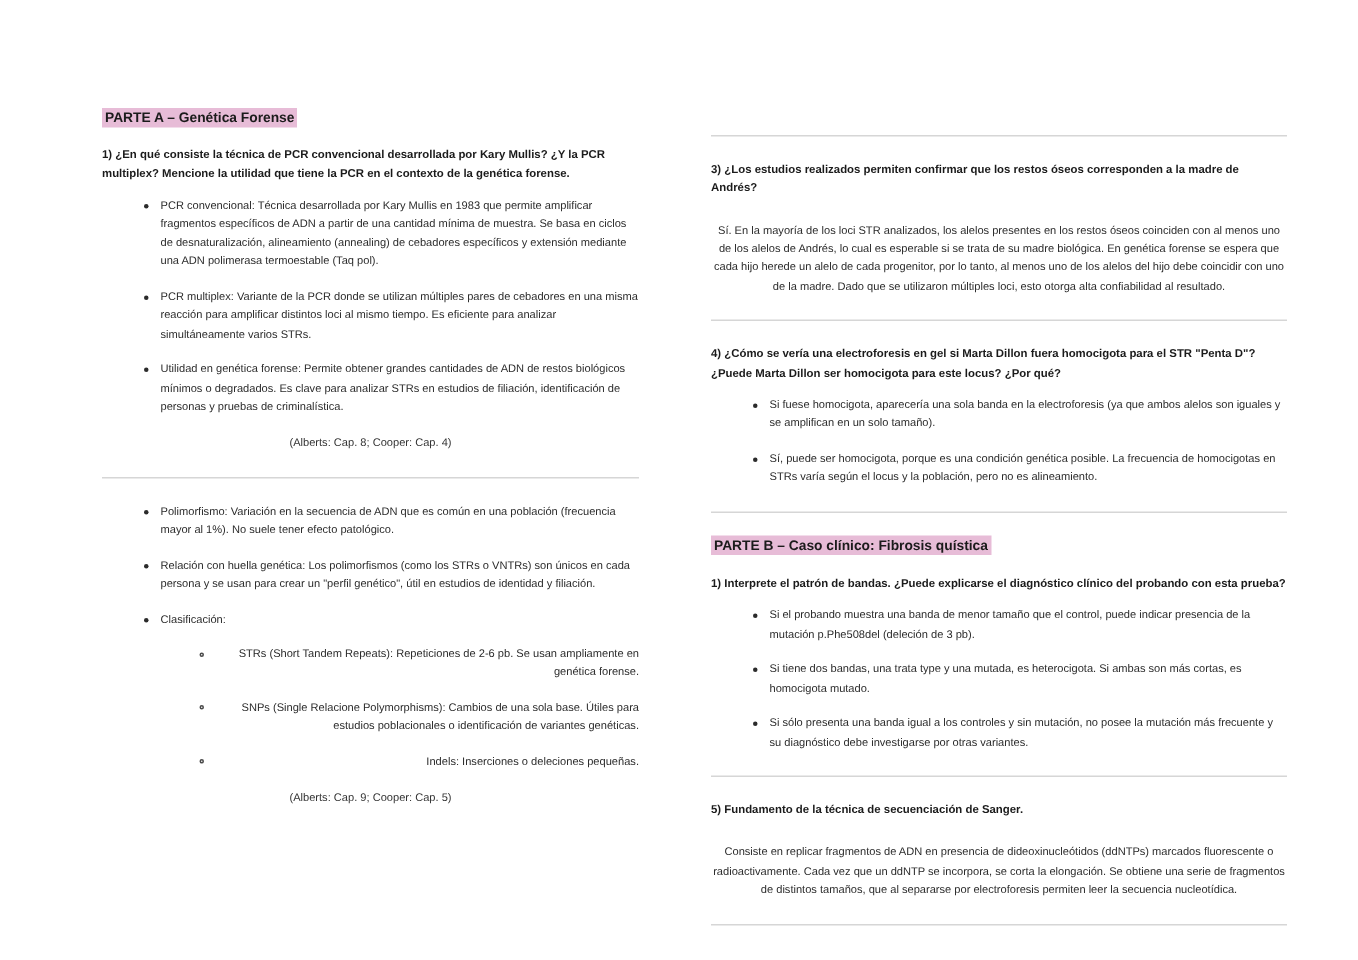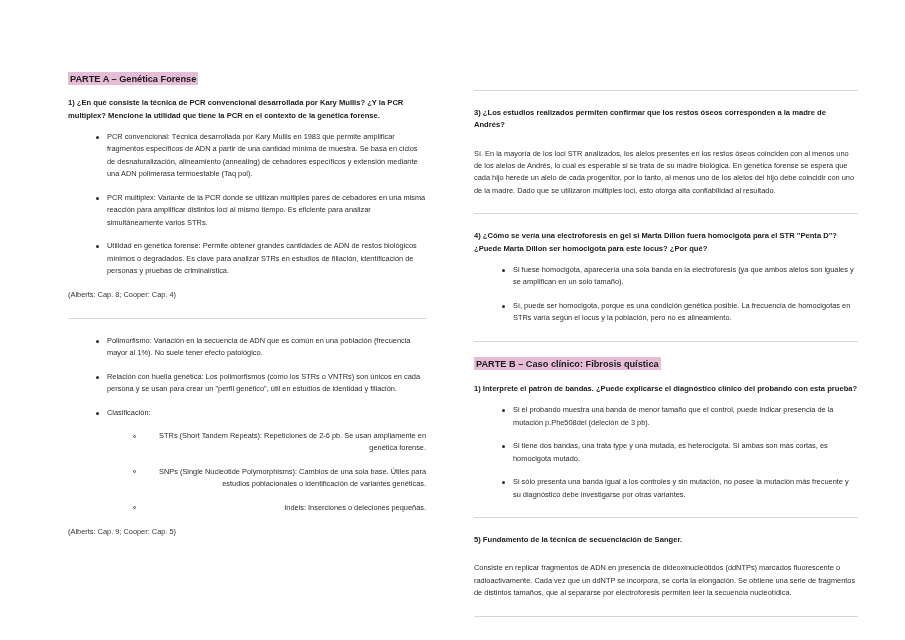--- a/index.html
+++ b/index.html
@@ -59,21 +59,21 @@
     color: #1b1b1b;
     margin: 0 0 9px 0;
   }
 
   
   .para {
     font-size: 7.4px;
     line-height: 1.68;
     color: #2b2b2b;
     margin: 16px 0 9px 0;
-    text-align: left;
+    text-align: center;
   }
   .para.cite {
     margin-top: 12px;
     margin-bottom: 0;
     color: #333333;
   }
 
   
   ul.bullets {
     list-style: none;
@@ -167,21 +167,21 @@
     <hr class="divider">
 
 
     <ul class="bullets">
       <li>Polimorfismo: Variación en la secuencia de ADN que es común en una población (frecuencia mayor al 1%). No suele tener efecto patológico.</li>
       <li>Relación con huella genética: Los polimorfismos (como los STRs o VNTRs) son únicos en cada persona y se usan para crear un "perfil genético", útil en estudios de identidad y filiación.</li>
       <li>
         <span>Clasificación:</span>
         <ul class="subbullets">
           <li>STRs (Short Tandem Repeats): Repeticiones de 2-6 pb. Se usan ampliamente en genética forense.</li>
-          <li>SNPs (Single Nucleotide Polymorphisms): Cambios de una sola base. Útiles para estudios poblacionales o identificación de variantes genéticas.</li>
+          <li>SNPs (Single Relacione Polymorphisms): Cambios de una sola base. Útiles para estudios poblacionales o identificación de variantes genéticas.</li>
           <li>Indels: Inserciones o deleciones pequeñas.</li>
         </ul>
       </li>
     </ul>
 
     <div class="para cite">(Alberts: Cap. 9; Cooper: Cap. 5)</div>
 
   </div>
 
   <div class="column right">

